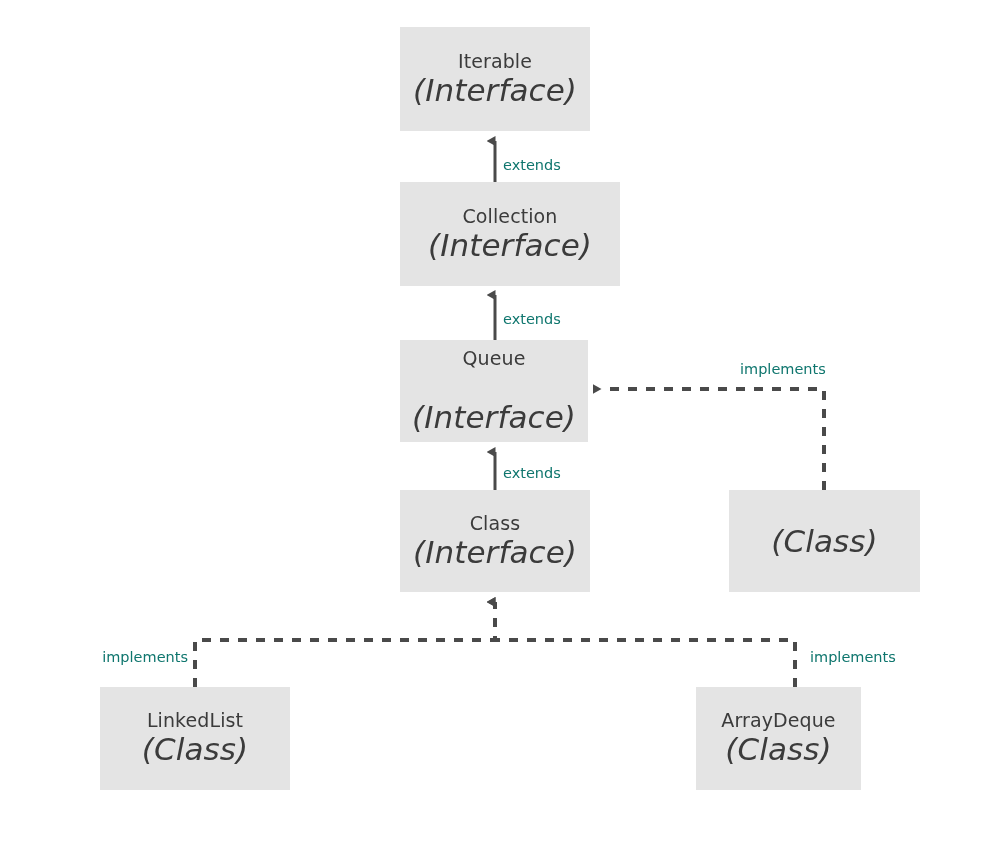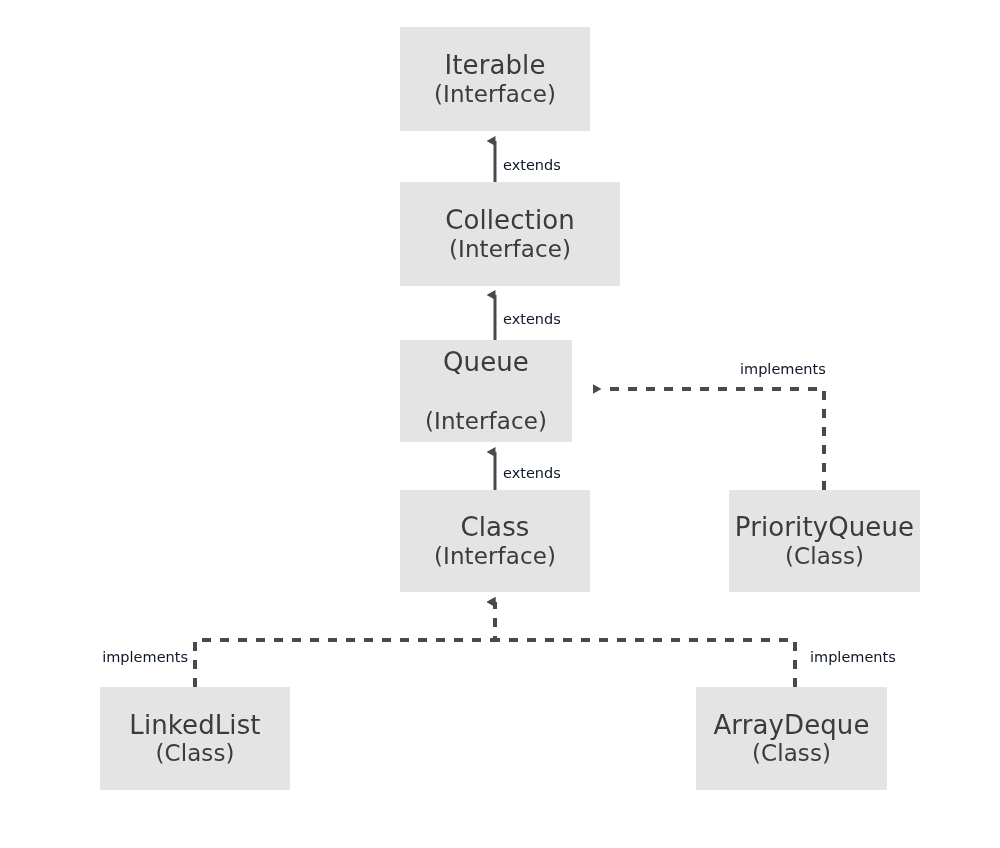--- a/index.html
+++ b/index.html
@@ -31,31 +31,32 @@
     display: flex;
     flex-direction: column;
     align-items: center;
     justify-content: center;
     background: #e4e4e4;
     color: #3b3b3b;
     text-align: center;
     line-height: 1.18;
   }
   .node-title {
-    font-size: 26px;
+    font-size: 19px;
     letter-spacing: 0.1px;
   }
   .node-stereotype {
-    font-size: 23px;
+    font-size: 31px;
     letter-spacing: 0.1px;
+    font-style: italic;
   }
   .edge-label {
     position: absolute;
     font-size: 14.5px;
-    color: #0f172a;
+    color: #0f766e;
     white-space: nowrap;
     line-height: 1;
   }
   .edge-label.align-right {
     text-align: right;
   }
 </style>
 </head>
 <body>
 
@@ -99,41 +100,40 @@
   <div class="node-box" style="left:400px; top:27px; width:190px; height:104px;">
     <div class="node-title">Iterable</div>
     <div class="node-stereotype">(Interface)</div>
   </div>
 
   <div class="node-box" style="left:400px; top:182px; width:220px; height:104px;">
     <div class="node-title">Collection</div>
     <div class="node-stereotype">(Interface)</div>
   </div>
 
-  <div class="node-box" style="left:400px; top:340px; width:172px; height:102px;gap:30px;">
+  <div class="node-box" style="left:400px; top:340px; width:188px; height:102px;gap:30px;">
     <div class="node-title">Queue</div>
     <div class="node-stereotype">(Interface)</div>
   </div>
 
   <div class="node-box" style="left:400px; top:490px; width:190px; height:102px;">
     <div class="node-title">Class</div>
     <div class="node-stereotype">(Interface)</div>
   </div>
 
   <div class="node-box" style="left:729px; top:490px; width:191px; height:102px;">
-    <div class="node-title">PriorityQueue</div>
     <div class="node-stereotype">(Class)</div>
   </div>
 
   <div class="node-box" style="left:100px; top:687px; width:190px; height:103px;">
     <div class="node-title">LinkedList</div>
     <div class="node-stereotype">(Class)</div>
   </div>
 
-  <div class="node-box" style="left:696px; top:687px; width:191px; height:103px;">
+  <div class="node-box" style="left:696px; top:687px; width:165px; height:103px;">
     <div class="node-title">ArrayDeque</div>
     <div class="node-stereotype">(Class)</div>
   </div>
 
   <div class="edge-label" style="left:503px; top:158px;">extends</div>
 
   <div class="edge-label" style="left:503px; top:312px;">extends</div>
 
   <div class="edge-label" style="left:503px; top:466px;">extends</div>
 

